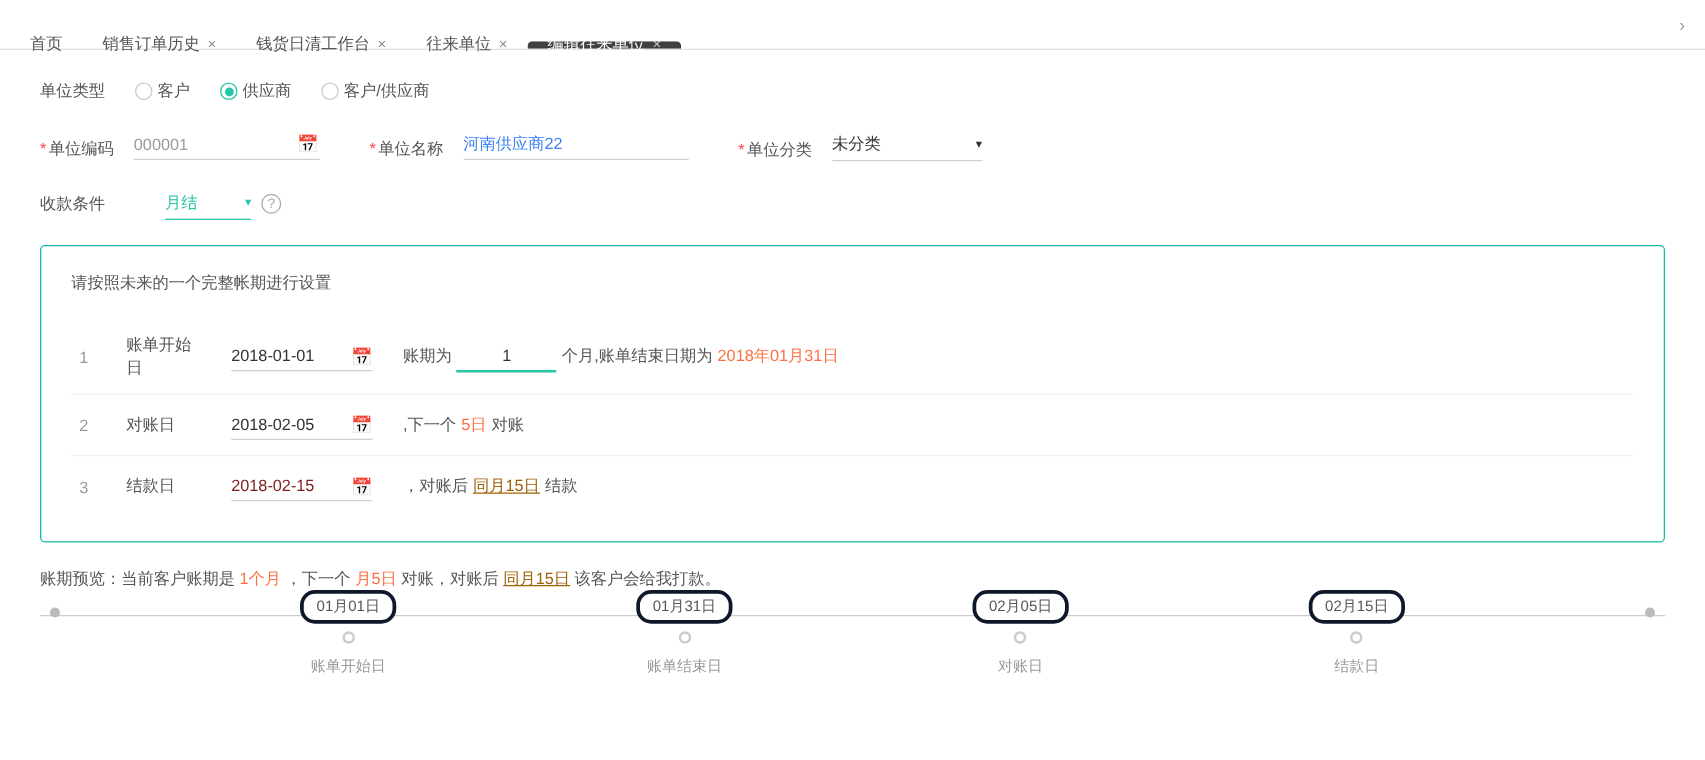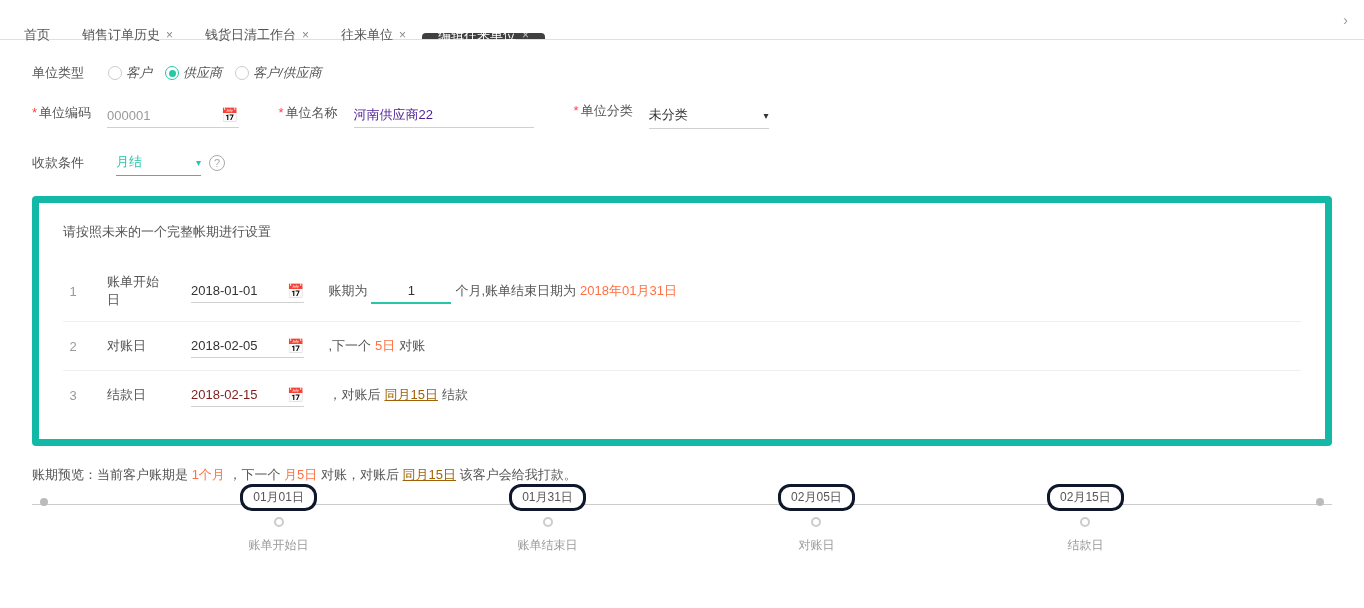--- a/index.html
+++ b/index.html
@@ -66,22 +66,21 @@
       white-space: nowrap;
       font-size: 13px;
     }
     .required-star {
       color: #f44;
       margin-right: 2px;
     }
     .radio-group {
       display: flex;
       align-items: center;
-      gap: 13px;
-      font-style: italic;
+      gap: 24px;
     }
     .radio-item {
       display: flex;
       align-items: center;
       gap: 4px;
       cursor: pointer;
       font-size: 13px;
       color: #555;
     }
     .radio-circle {
@@ -100,48 +99,48 @@
       content: '';
       width: 7px;
       height: 7px;
       border-radius: 50%;
       background: #26c6a6;
     }
     .input-with-icon {
       display: flex;
       align-items: center;
       border-bottom: 1px solid #d0d0d0;
-      gap: 4px;
+      gap: 21px;
     }
     .input-with-icon input {
       border: none;
       outline: none;
       padding: 4px 0;
       font-size: 13px;
       color: #333;
       background: transparent;
       width: 120px;
     }
     .icon-btn {
       cursor: pointer;
       color: #26c6a6;
       font-size: 14px;
     }
 
     .field-group {
       display: flex;
-      align-items: flex-start;
+      align-items: flex-end;
       gap: 8px;
     }
 
     .select-field {
       display: flex;
       align-items: center;
       border-bottom: 1px solid #26c6a6;
-      gap: 20px;
+      gap: 4px;
       cursor: pointer;
       padding: 4px 0;
     }
     .select-value {
       font-size: 13px;
       color: #26c6a6;
       min-width: 60px;
     }
     .select-arrow {
       color: #26c6a6;
@@ -156,21 +155,21 @@
       color: #aaa;
       font-size: 11px;
       display: flex;
       align-items: center;
       justify-content: center;
       cursor: pointer;
     }
 
     
     .panel {
-      border: 7px solid #14b8a6;
+      border: 1px solid #14b8a6;
       border-radius: 4px;
       padding: 20px 24px;
       margin-bottom: 20px;
     }
     .panel-desc {
       font-size: 13px;
       color: #555;
       margin-bottom: 20px;
     }
 
@@ -338,37 +337,37 @@
       <div class="input-with-icon" style="margin-left: 8px;">
         <input type="text" style="color: rgb(153, 153, 153); width: 110px;" value="000001">
         <span class="icon-btn">📅</span>
       </div>
     </div>
     <div class="field-group">
       <span class="form-label">
         <span class="required-star">*</span><span>单位名称</span>
       </span>
       <div style="margin-left: 8px; border-bottom: 1px solid #d0d0d0;">
-        <input type="text" style="border: none; outline: none; font-size: 13px; color: #4c1d95; background: transparent; width: 180px; padding: 4px 0px;" value="河南供应商22">
+        <input type="text" style="border: none; outline: none; font-size: 13px; color: #3b82f6; background: transparent; width: 180px; padding: 4px 0px;" value="河南供应商22">
       </div>
     </div>
     <div class="field-group">
       <span class="form-label">
         <span class="required-star">*</span><span>单位分类</span>
       </span>
       <div class="select-field" style="margin-left: 8px; border-bottom: 1px solid #d0d0d0; min-width:120px;">
         <span class="select-value" style="color:#333;">未分类</span>
         <span class="select-arrow" style="color:#333; margin-left: auto;">▾</span>
       </div>
     </div>
   </div>
 
   <div class="form-row">
     <span class="form-label">收款条件</span>
-    <div style="margin-left: 8px; display:flex; align-items:center; gap:8px;">
+    <div style="margin-left: 24px; display:flex; align-items:center; gap:8px;">
       <div class="select-field">
         <span class="select-value">月结</span>
         <span class="select-arrow">▾</span>
       </div>
       <div class="help-icon">?</div>
     </div>
   </div>
 
   <div class="panel">
     <div class="panel-desc">请按照未来的一个完整帐期进行设置</div>

